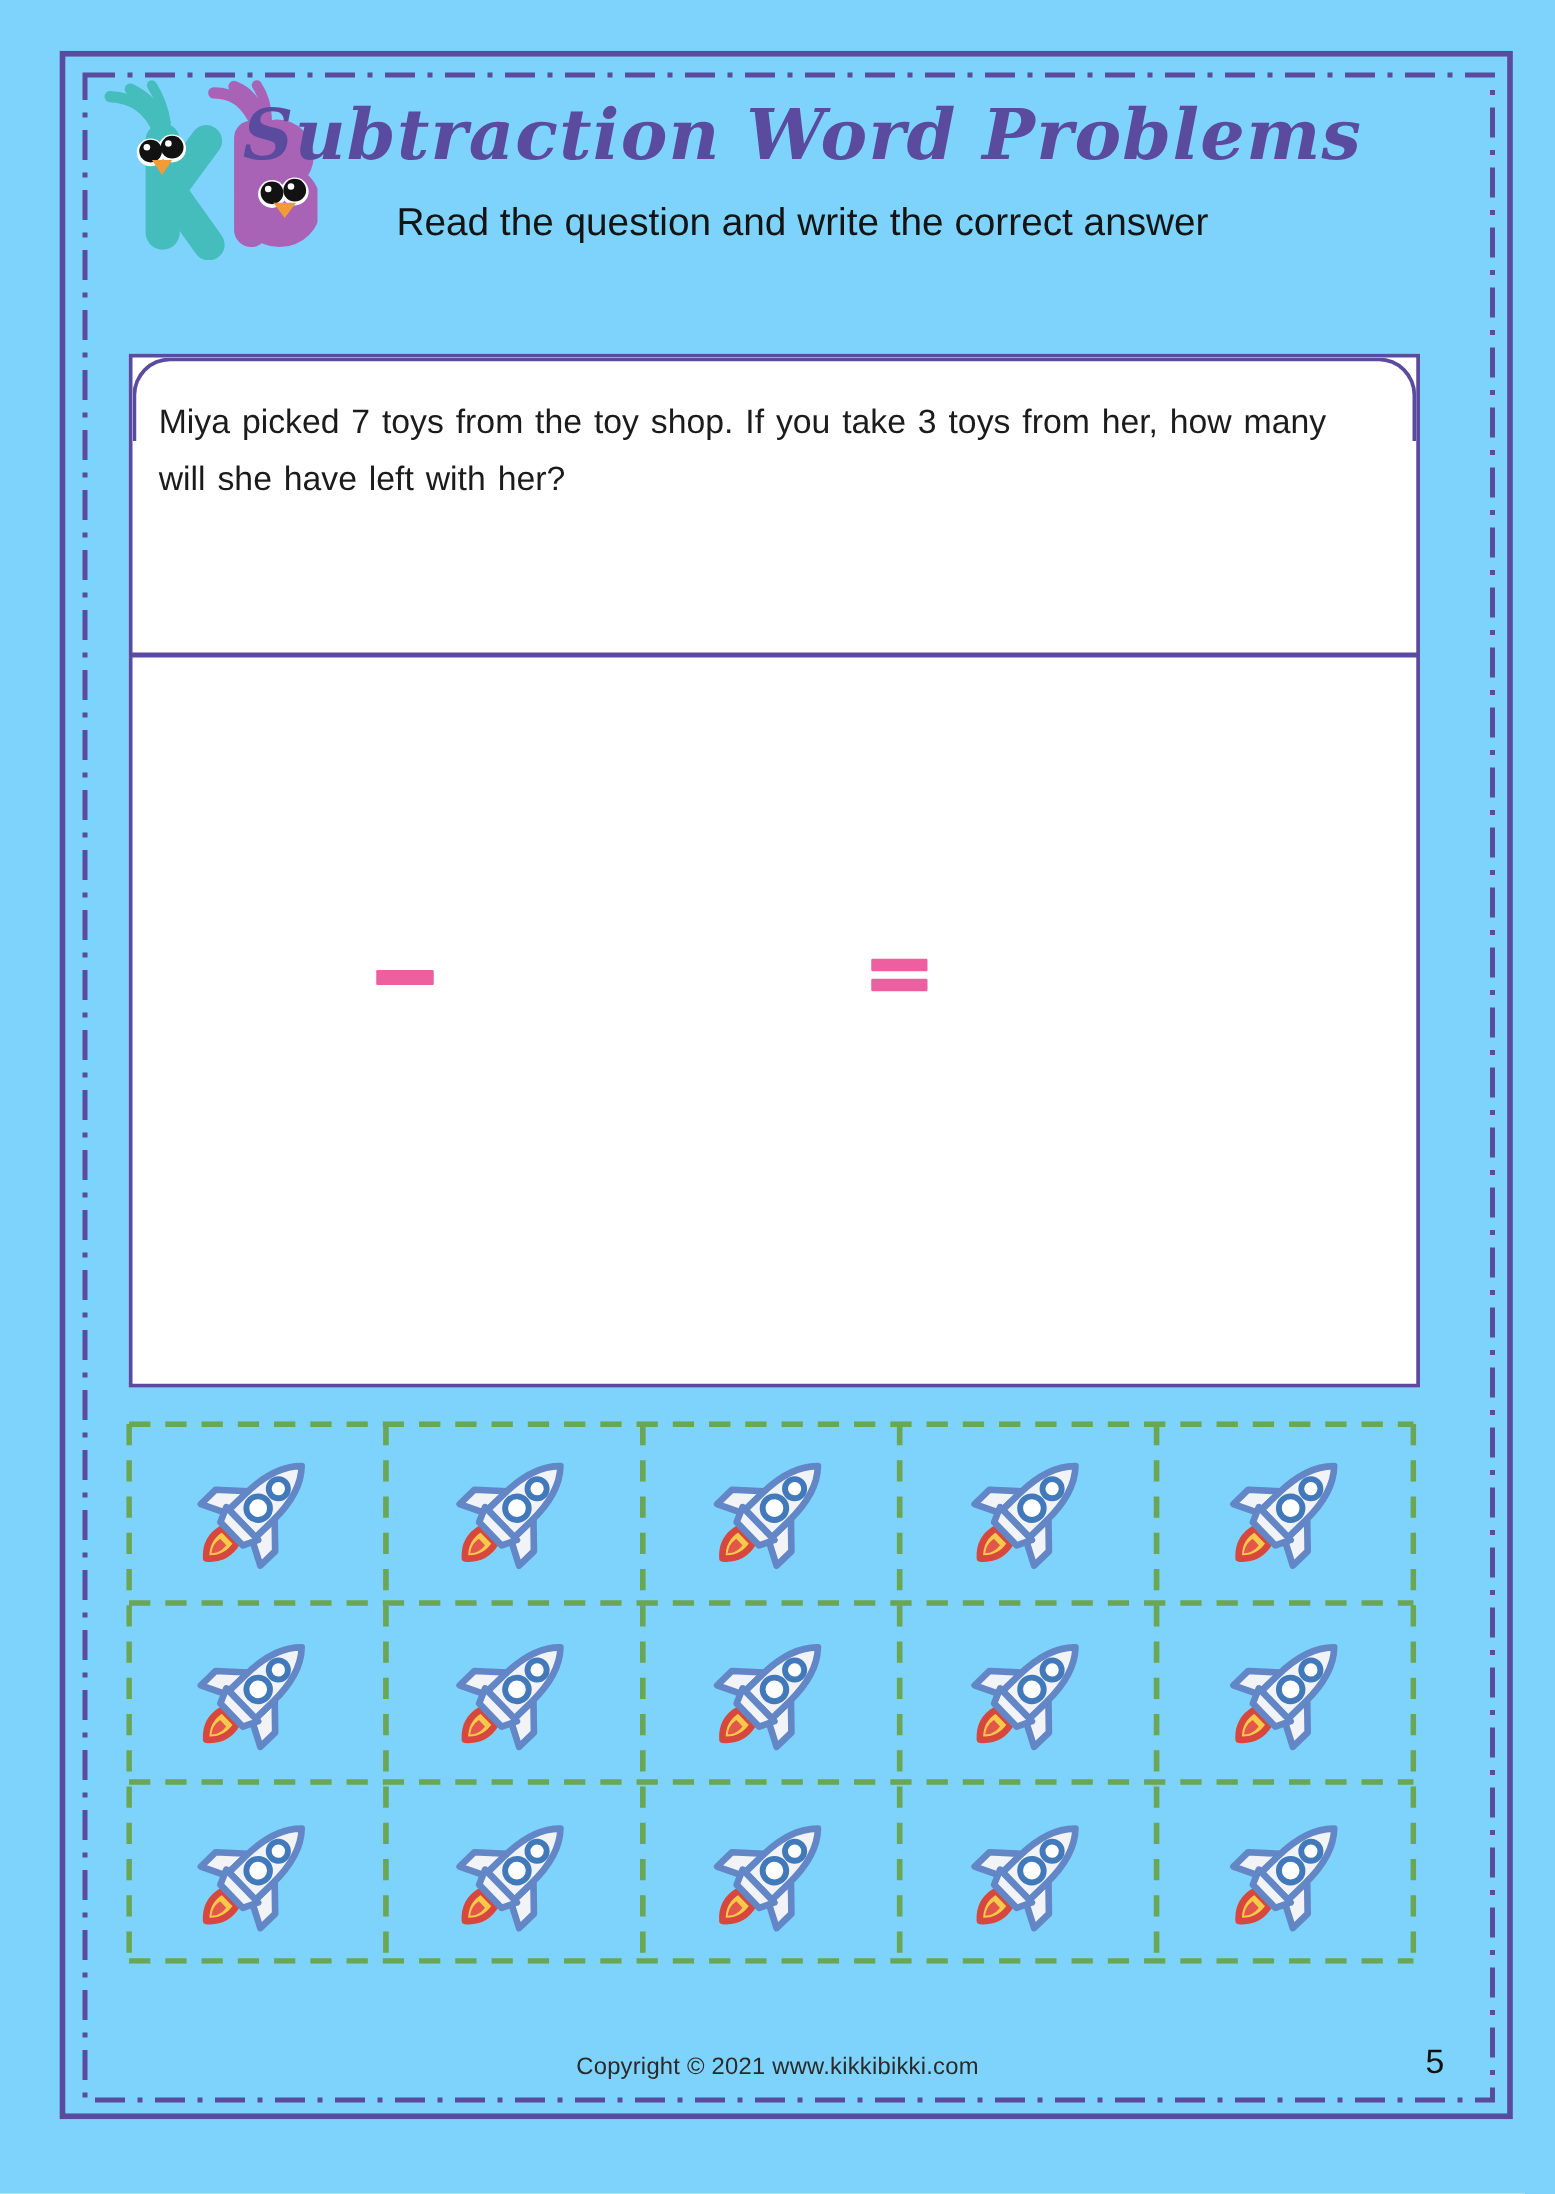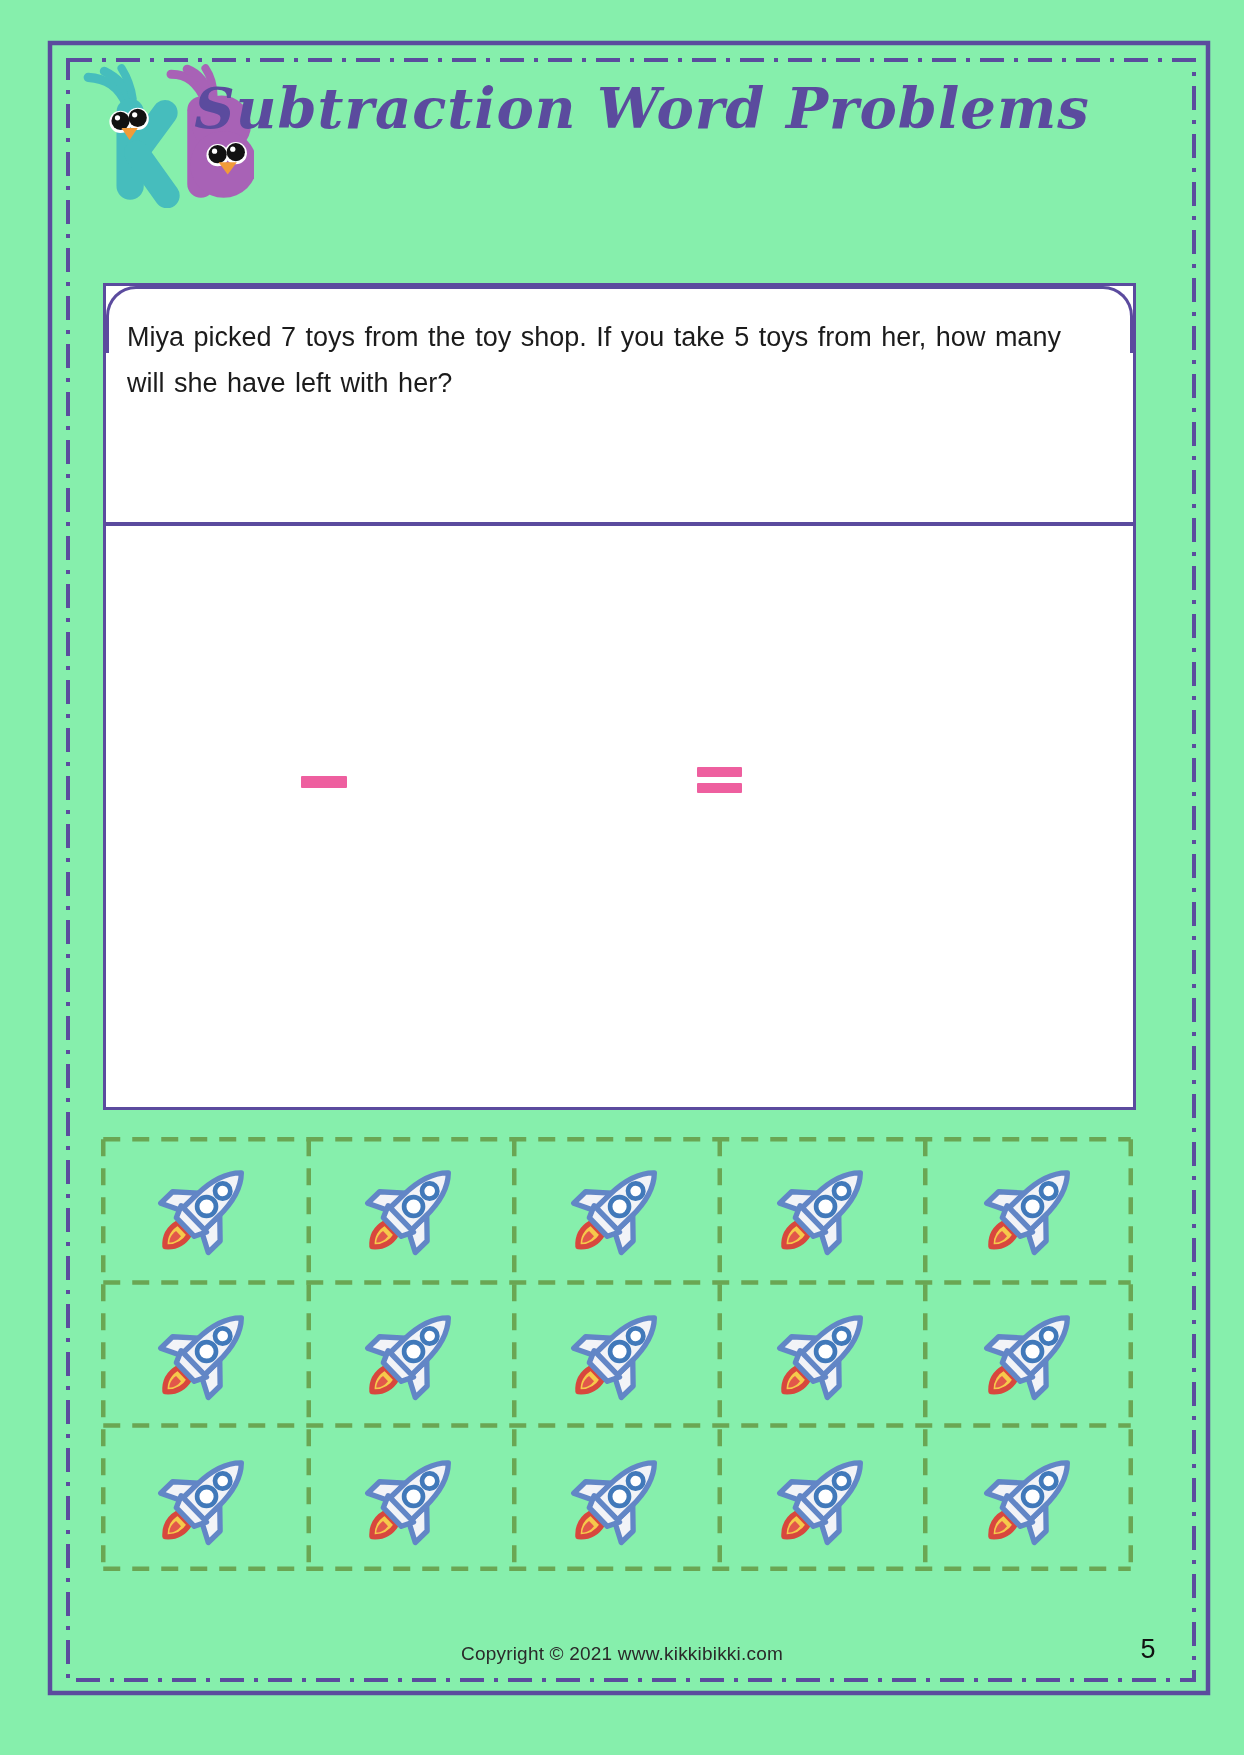--- a/index.html
+++ b/index.html
@@ -1,17 +1,17 @@
 <!DOCTYPE html>
 <html style="--accent_purple: #5b4b9e; --operator_pink: #ee5f9f; --grid_green: #6aa653; --logo_teal: #46bdbd; --logo_purple: #a862b6; --rocket_blue: #6286c6; --flame_red: #d8473d; --flame_yellow: #f6c94b; --beak_orange: #f29b38;"><head>
 <meta charset="utf-8">
 <style>
   html,body{margin:0;padding:0;background:#ffffff;}
   .page{
-    position:relative;width:1244px;height:1755px;background:#86efac;overflow:hidden;
+    position:relative;width:1244px;height:1755px;background:#7dd3fc;overflow:hidden;
     font-family:"Liberation Sans",sans-serif;
   }
   
   .border-svg{position:absolute;left:0;top:0;width:1244px;height:1755px;pointer-events:none;}
   
   .logo{position:absolute;left:74px;top:64px;width:180px;height:144px;}
   .title{
     position:absolute;left:170px;right:130px;top:76px;text-align:center;
     font-family:"DejaVu Serif",serif;font-style:italic;font-weight:600;
     font-size:56px;line-height:64px;letter-spacing:1px;
@@ -102,23 +102,24 @@
         <circle cx="160" cy="88" r="11" fill="#ffffff"></circle>
       <circle cx="142" cy="89" r="9" fill="#121212"></circle>
         <circle cx="160" cy="87" r="9" fill="#121212"></circle>
       <circle cx="139" cy="86" r="2.6" fill="#ffffff"></circle>
         <circle cx="157" cy="84" r="2.6" fill="#ffffff"></circle>
       <path d="M143 97 L161 97 L152 109 Z" fill="#f29b38"></path>
     </g>
   </svg>
 
   <div class="title">Subtraction Word Problems</div>
+  <div class="subtitle">Read the question and write the correct answer</div>
 
   <div class="card">
-    <div class="question">Miya picked 7 toys from the toy shop. If you take 5 toys from her, how many will she have left with her?</div>
+    <div class="question">Miya picked 7 toys from the toy shop. If you take 3 toys from her, how many will she have left with her?</div>
     <div class="card-divider"></div>
     <div class="minus" aria-label="minus sign"></div>
     <div class="equals" aria-label="equals sign">
       <div class="bar"></div>
       <div class="bar"></div>
     </div>
   </div>
 
   <div class="grid-wrap">
     <svg class="grid-lines" viewBox="0 0 1032 434">

